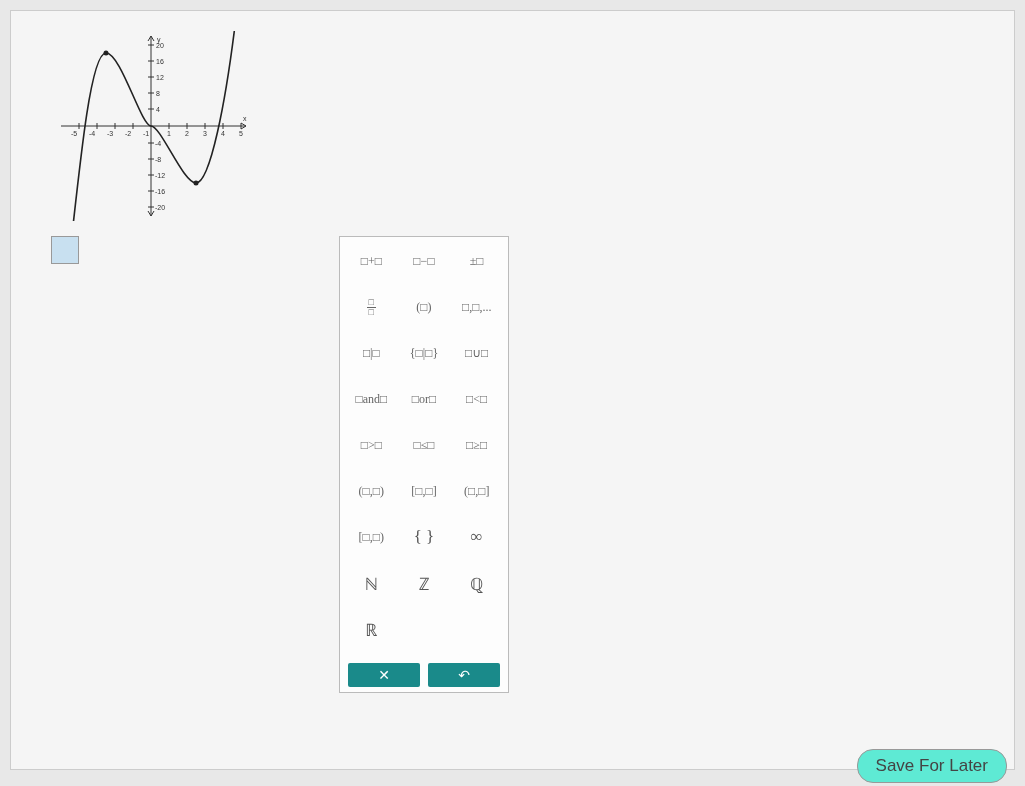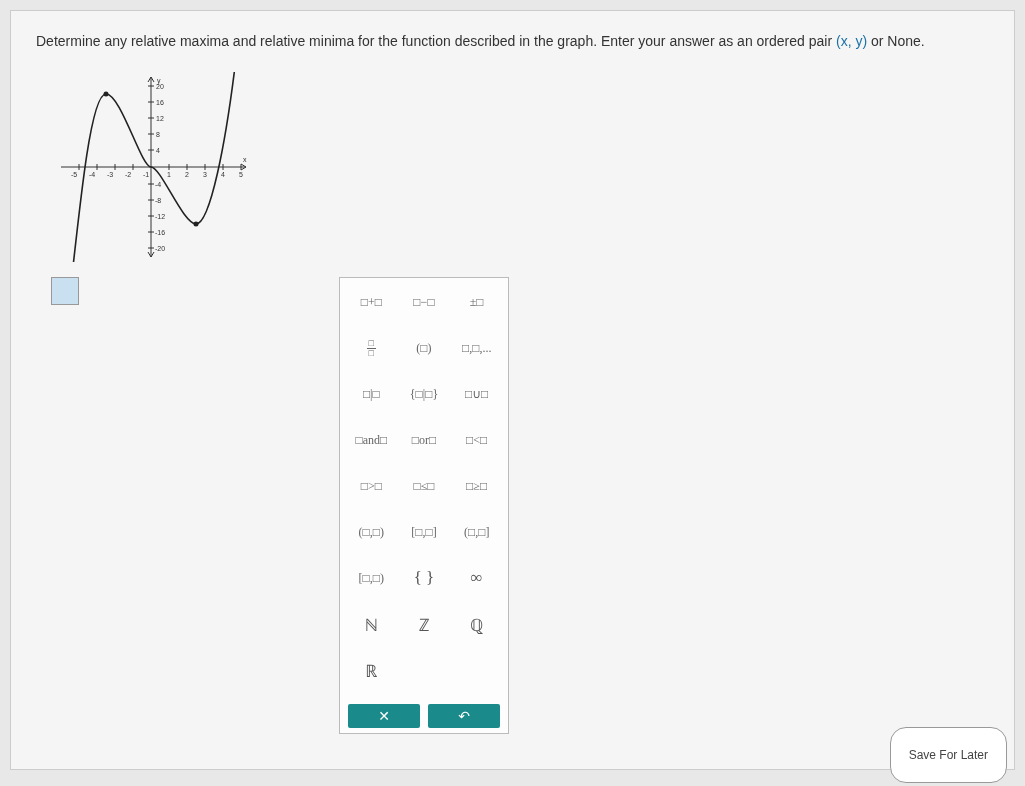--- a/index.html
+++ b/index.html
@@ -90,46 +90,41 @@
       font-size: 14px;
       cursor: pointer;
       border-radius: 2px;
     }
     .save-later {
       position: absolute;
       bottom: 3px;
       right: 18px;
       border: 1px solid #999;
       border-radius: 16px;
-      padding: 20px 18px;
-      font-size: 12px;
+      padding: 6px 18px;
+      font-size: 17px;
       color: #444;
-      background: #ffffff;
+      background: #5eead4;
       cursor: pointer;
     }
     .fraction {
       display: inline-flex;
       flex-direction: column;
       align-items: center;
       font-size: 9px;
       line-height: 1;
     }
     .fraction .num { border-bottom: 1px solid #666; padding: 0 2px; }
     .fraction .den { padding: 0 2px; }
   </style>
 </head>
 <body>
 
 <div class="page-container">
 
-  <div class="question-text">
-    <span>Determine any relative maxima and relative minima for the function described in the graph.  Enter your answer as an ordered pair </span>
-    <span class="ordered-pair">(x, y)</span>
-    <span> or None.</span>
-  </div>
 
   <div class="graph-area">
     <svg width="200" height="190" viewBox="0 0 200 190">
 
       <line x1="10" y1="95" x2="195" y2="95" stroke="#333" stroke-width="1"></line>
       <line x1="100" y1="5" x2="100" y2="185" stroke="#333" stroke-width="1"></line>
 
       <polyline points="190,92 195,95 190,98" fill="none" stroke="#333"></polyline>
       <polyline points="97,10 100,5 103,10" fill="none" stroke="#333"></polyline>
       <polyline points="97,180 100,185 103,180" fill="none" stroke="#333"></polyline>

